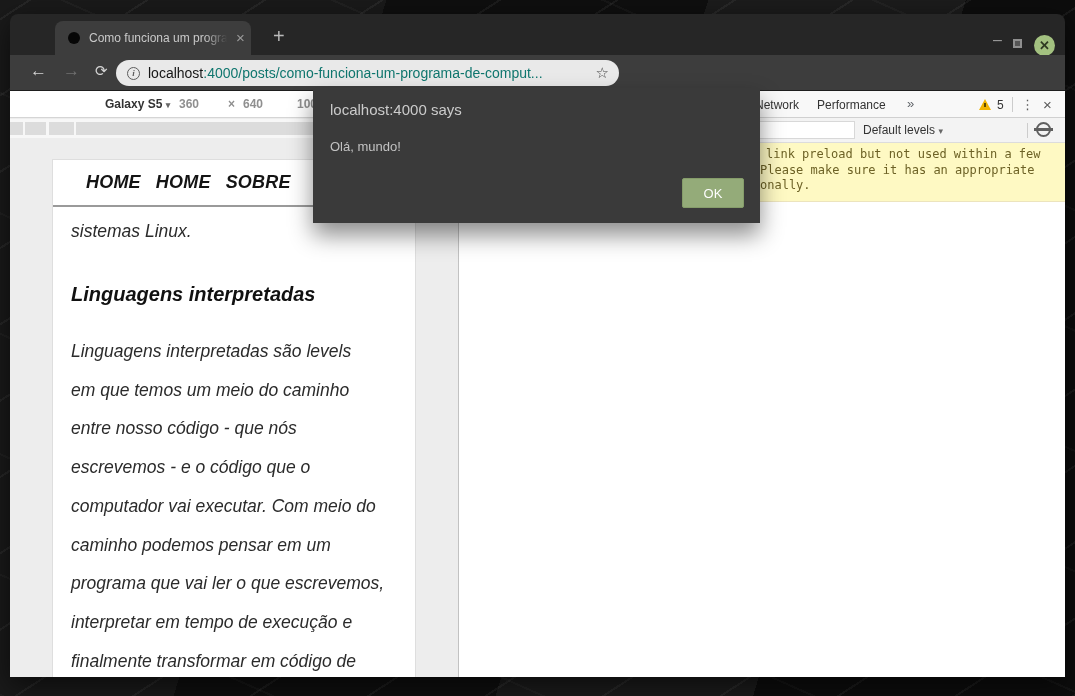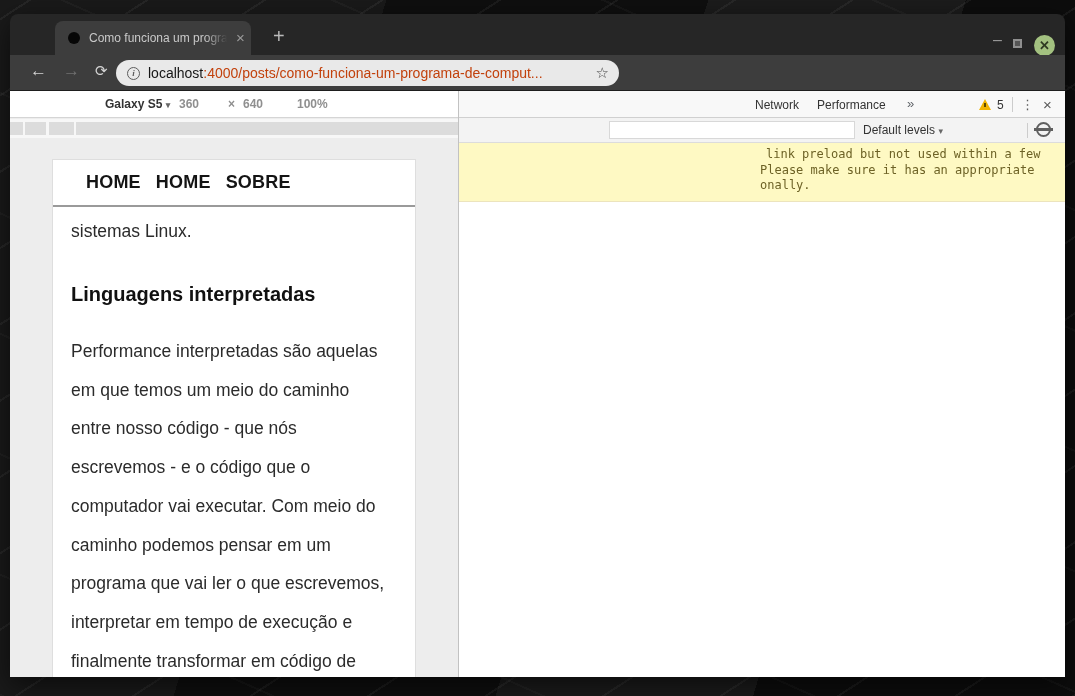--- a/index.html
+++ b/index.html
@@ -55,21 +55,21 @@
     position:absolute; left:106px; top:5px; width:503px; height:26px; border-radius:13px;
     background:#e9e9e9; display:flex; align-items:center; overflow:hidden;
   }
   .info-badge {
     width:13px; height:13px; border:1px solid #5c5c5c; border-radius:50%;
     color:#5c5c5c; font-size:9px; line-height:11px; text-align:center; margin:0 8px 0 11px; flex:none;
     font-family:"Liberation Serif", serif; font-style:italic; font-weight:bold;
   }
   .url { font-size:14px; white-space:nowrap; overflow:hidden; flex:1; }
   .url-host { color:#161616; }
-  .url-rest { color:#c2410c;margin-top:38px; }
+  .url-rest { color:#0f766e;margin-top:38px; }
   .omni-star { color:#484848; font-size:15px; margin:0 10px 0 6px; flex:none; }
 
   
   .ext-row { position:absolute; left:626px; top:45px; height:27px; display:flex; align-items:center; }
   .ext { width:22px; height:22px; margin-right:10px; position:relative; display:flex; align-items:center; justify-content:center; flex:none; }
   .badge {
     position:absolute; bottom:-3px; right:-4px; min-width:12px; height:12px; padding:0 2px;
     font-size:9px; line-height:12px; text-align:center; color:#fff; border-radius:2px;
   }
   .badge-orange { background:#e8823a; }
@@ -115,21 +115,21 @@
   .dev-name { position:absolute; left:95px; top:6px; color:#333; }
   .caret { font-size:9px; color:#666; }
   .dev-num { position:absolute; top:6px; color:#8f8f8f; }
   .dev-w { left:169px; } .dev-x { left:218px; } .dev-h { left:233px; } .dev-zoom { left:287px; }
   .media-bar { position:absolute; left:0; top:28px; right:0; height:19px; background:#f7f7f7; }
   .seg { position:absolute; top:3px; height:13px; background:#dcdcdc; }
   .seg1 { left:0; width:13px; } .seg2 { left:15px; width:21px; } .seg3 { left:39px; width:25px; } .seg4 { left:66px; right:0; }
 
   
   .emulation { position:absolute; left:0; top:47px; right:0; bottom:0; background:#ededed; }
-  .viewport { position:absolute; left:43px; top:22px; width:362px; bottom:0; background:#fff; box-shadow:0 0 0 1px #dedede; overflow:hidden; }
+  .viewport { position:absolute; left:43px; top:22px; width:362px; bottom:0; background:#fff; box-shadow:0 0 0 1px #dedede; overflow:hidden;font-style:italic; }
   .site-header { height:47px; border-bottom:2px solid #9a9a9a; display:flex; align-items:center; padding-left:33px; }
   .site-nav-item { font-weight:bold; font-size:18px; color:#141414; margin-right:15px; letter-spacing:.2px; }
   .site-body { padding:5px 14px 0 18px; color:#2b2b2b; font-size:17.5px; }
   .lead-line { line-height:39px; }
   .site-heading { margin-top:32px; font-size:20px; font-weight:bold; color:#111; }
   .para { margin-top:26px; line-height:38.7px; }
 
   
   .dt-tabs { position:relative; height:27px; background:#f8f8f8; border-bottom:1px solid #d0d0d0; font-size:12px; color:#333; }
   .dt-tab { position:absolute; top:7px; }
@@ -257,21 +257,21 @@
       <div class="viewport">
         <div class="site-header">
           <span class="site-nav-item">HOME</span>
           <span class="site-nav-item">HOME</span>
           <span class="site-nav-item">SOBRE</span>
         </div>
         <div class="site-body">
           <div class="lead-line">sistemas Linux.</div>
           <div class="site-heading">Linguagens interpretadas</div>
           <div class="para">
-            <div>Performance interpretadas são aquelas</div>
+            <div>Linguagens interpretadas são levels</div>
             <div>em que temos um meio do caminho</div>
             <div>entre nosso código - que nós</div>
             <div>escrevemos - e o código que o</div>
             <div>computador vai executar. Com meio do</div>
             <div>caminho podemos pensar em um</div>
             <div>programa que vai ler o que escrevemos,</div>
             <div>interpretar em tempo de execução e</div>
             <div>finalmente transformar em código de</div>
           </div>
         </div>
@@ -298,14 +298,19 @@
       <span class="dt-sep dt-sep-b"></span>
       <span class="dt-gear"></span>
     </div>
     <div class="dt-warning">
       <div class="wl wl-1">link preload but not used within a few</div>
       <div class="wl">Please make sure it has an appropriate</div>
       <div class="wl">onally.</div>
     </div>
   </div>
 
+  <div class="alert">
+    <div class="alert-title">localhost:4000 says</div>
+    <div class="alert-msg">Olá, mundo!</div>
+    <div class="alert-ok">OK</div>
+  </div>
 
 </div>
 
 </body></html>

